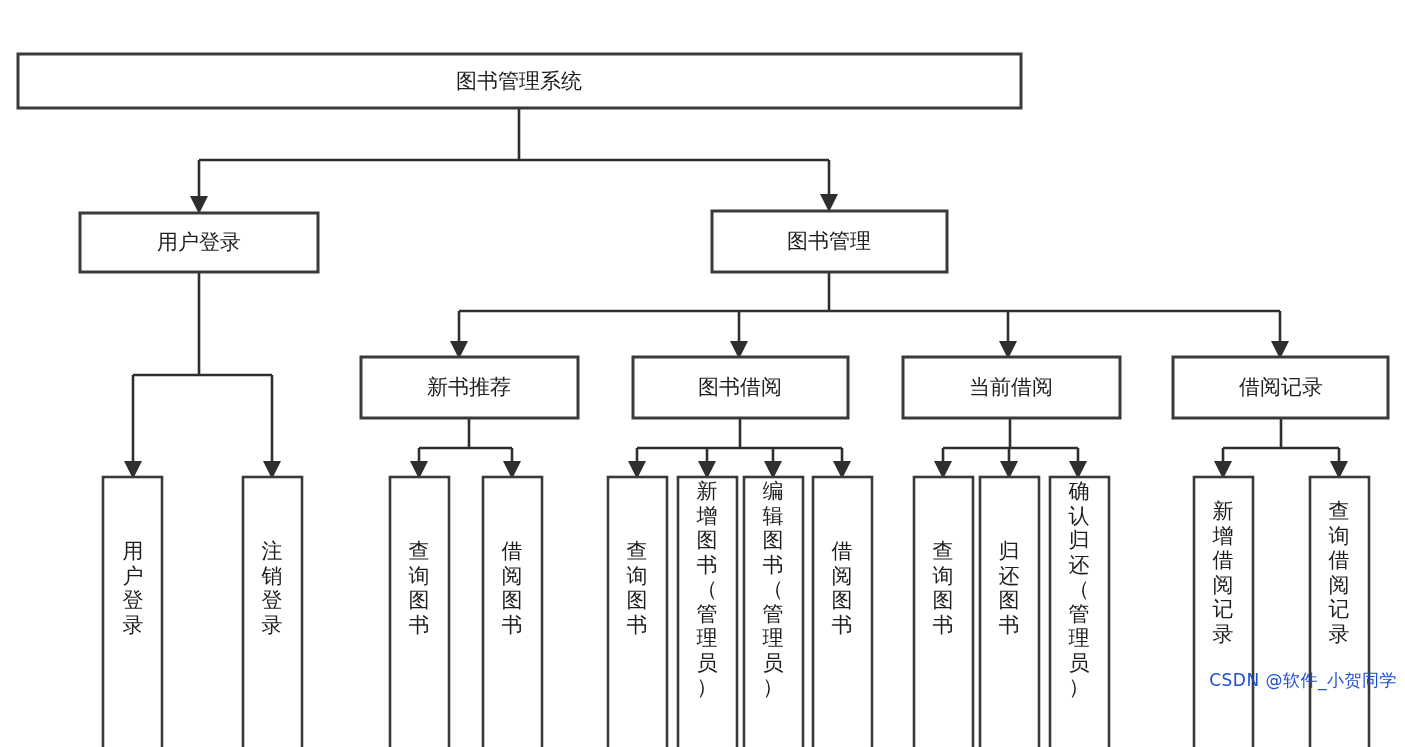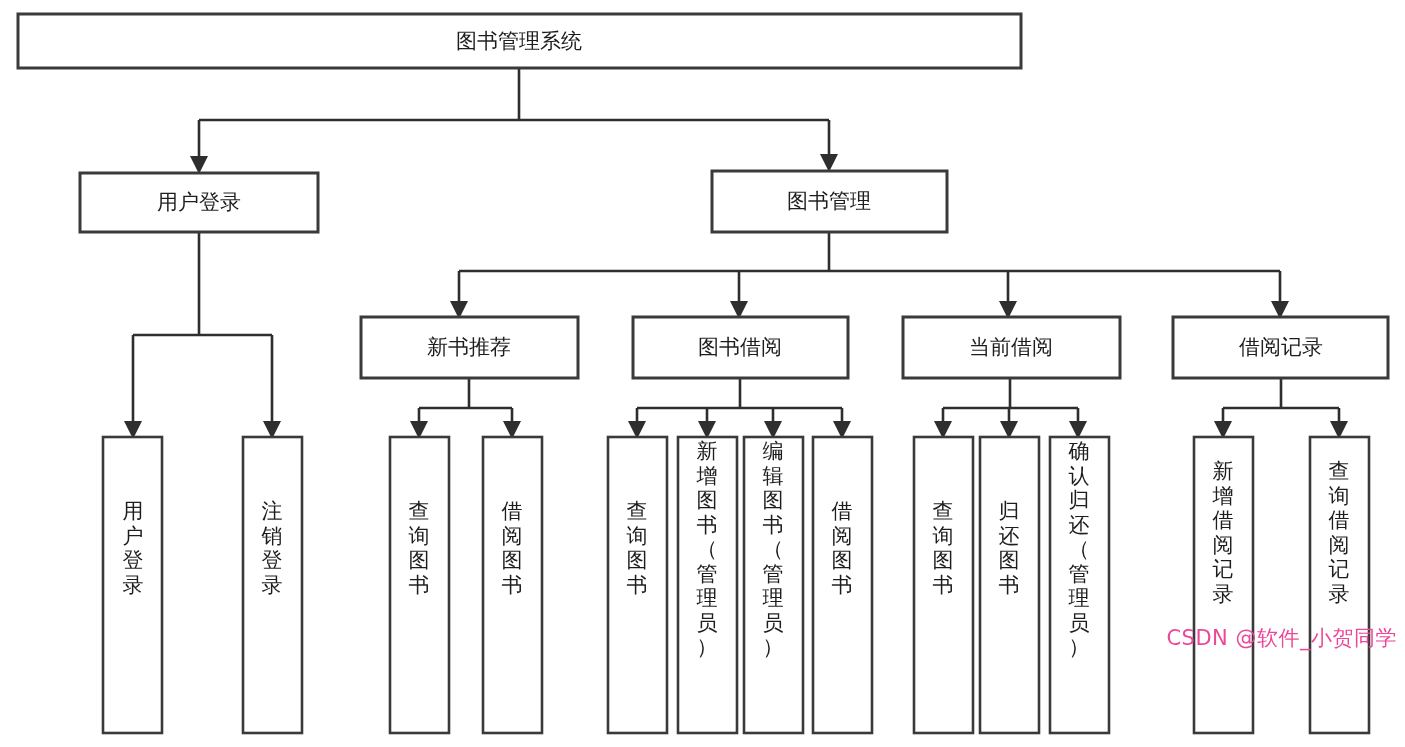--- a/index.html
+++ b/index.html
@@ -13,20 +13,21 @@
     width: 1405px;
     height: 747px;
     overflow: hidden;
     position: relative;
   }
   #diagram-root {
     position: relative;
     width: 1405px;
     height: 656px;
     background: #ffffff;
+    margin-top: 40px;
   }
   svg#flowchart {
     display: block;
     width: 1405px;
     height: 747px;
   }
   .node-box {
     fill: #ffffff;
     stroke: #3a3a3a;
     stroke-width: 3;
@@ -57,22 +58,22 @@
     fill: #1d1d1d;
     font-family: "DejaVu Sans", "Liberation Sans", sans-serif;
     font-size: 21px;
     text-anchor: middle;
   }
   .watermark {
     position: absolute;
     right: 8px;
     bottom: 4px;
     font-family: "DejaVu Sans", "Liberation Sans", sans-serif;
-    font-size: 21px;
-    color: #ec4899;
+    font-size: 17px;
+    color: #1d4ed8;
     letter-spacing: 0.5px;
     white-space: nowrap;
     user-select: none;
   }
 </style>
 </head>
 <body>
 
 <div id="diagram-root">
 

